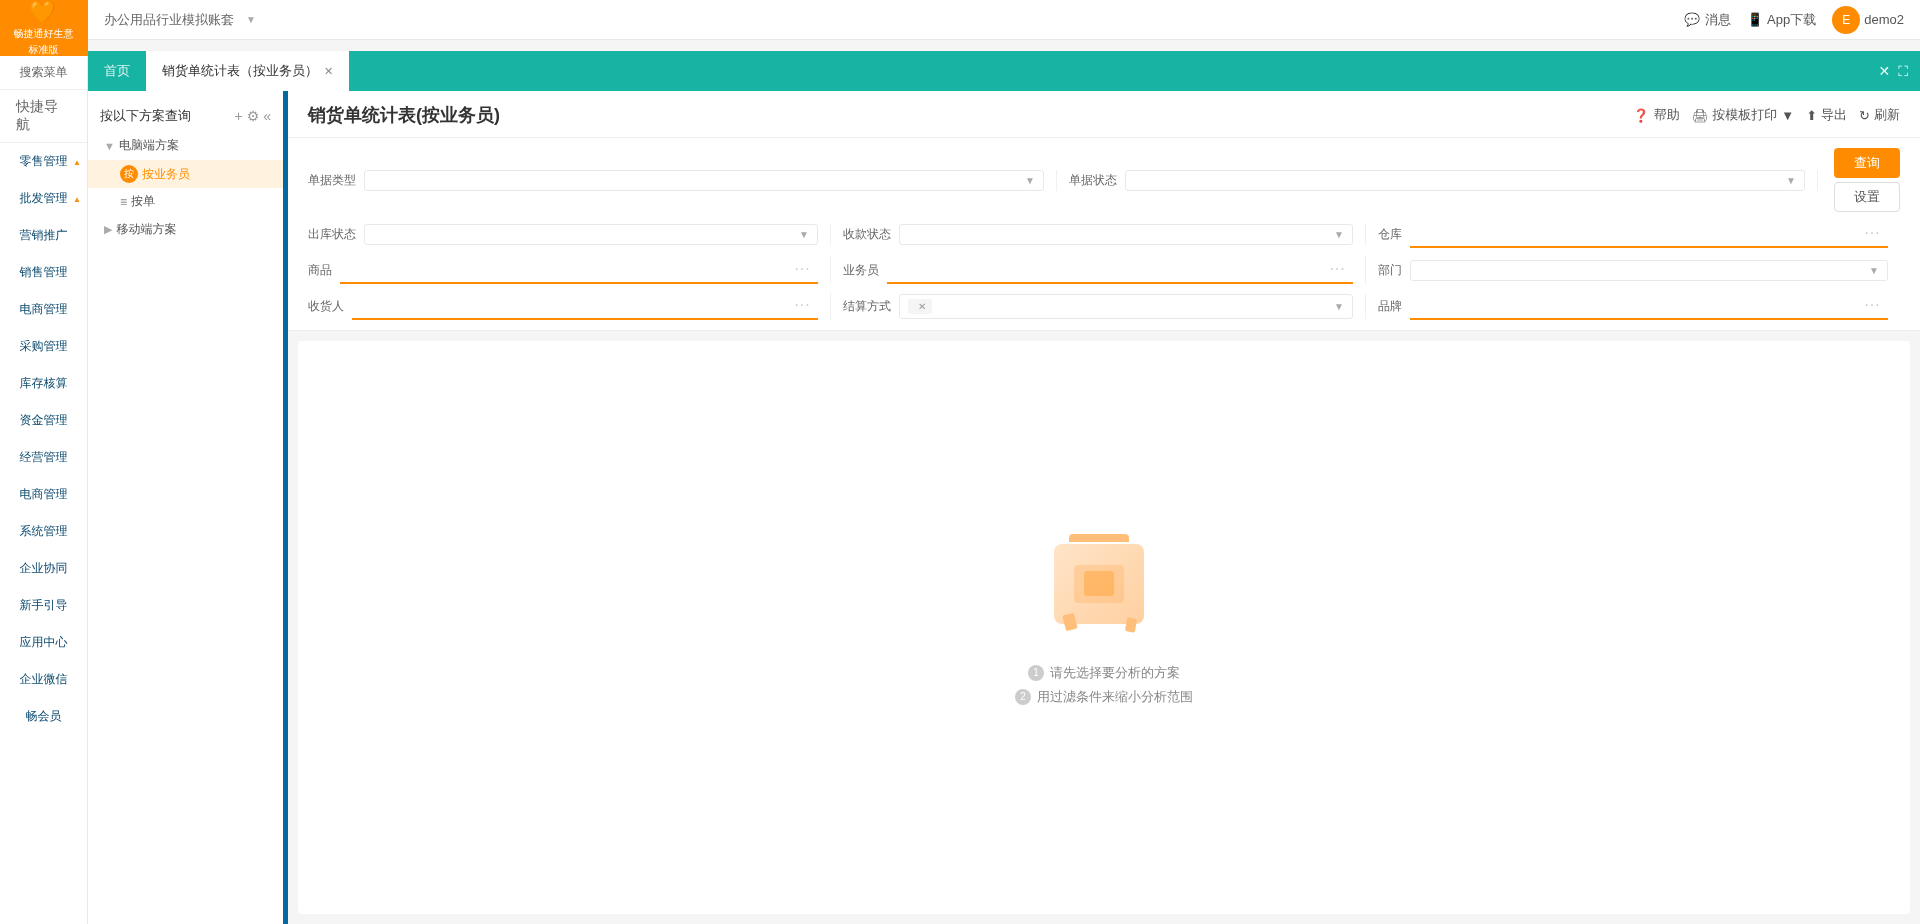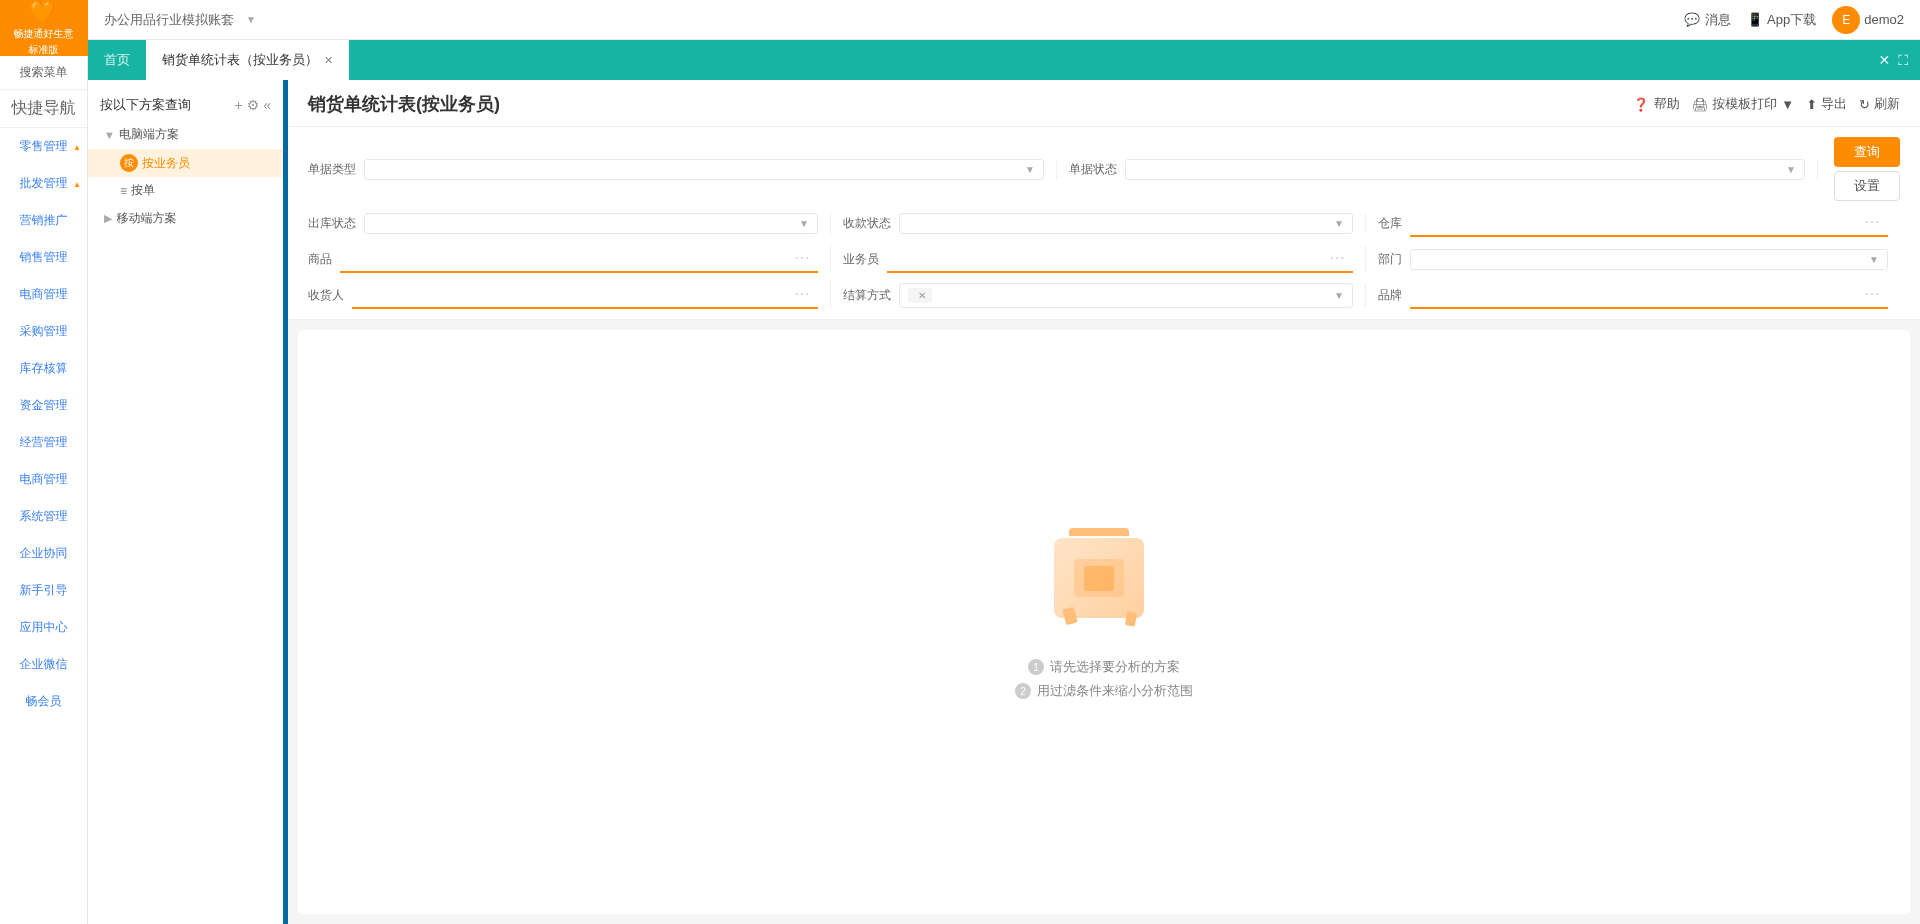--- a/index.html
+++ b/index.html
@@ -4,37 +4,37 @@
   <style>
     * { box-sizing: border-box; margin: 0; padding: 0; }
     body { font-family: 'Microsoft YaHei', Arial, sans-serif; font-size: 13px; background: #f5f5f5; color: #333; display: flex; height: 924px; overflow: hidden; }
 
     
     .sidebar { width: 88px; background: #fff; border-right: 1px solid #e8e8e8; display: flex; flex-direction: column; align-items: center; padding-top: 0; height: 100%; }
     .sidebar-logo { width: 88px; height: 56px; background: #ff8c00; display: flex; flex-direction: column; align-items: center; justify-content: center; color: #fff; font-size: 11px; cursor: pointer; }
     .sidebar-logo .logo-icon { font-size: 22px; }
     .sidebar-logo .logo-text { font-size: 10px; margin-top: 2px; }
     .sidebar-search { padding: 8px 0; border-bottom: 1px solid #f0f0f0; width: 100%; text-align: center; color: #666; font-size: 12px; cursor: pointer; }
-    .sidebar-nav { padding: 8px 8px; border-bottom: 1px solid #f0f0f0; width: 100%; text-align: center; color: #666; font-size: 16px; cursor: pointer; }
-    .sidebar-item { width: 100%; text-align: center; padding: 10px 0; font-size: 12px; color: #3b82f6; cursor: pointer; position: relative; }
+    .sidebar-nav { padding: 8px 16px; border-bottom: 1px solid #f0f0f0; width: 100%; text-align: left; color: #666; font-size: 14px; cursor: pointer; }
+    .sidebar-item { width: 100%; text-align: center; padding: 10px 0; font-size: 12px; color: #0c4a6e; cursor: pointer; position: relative; }
     .sidebar-item.has-arrow::after { content: '▲'; font-size: 8px; position: absolute; right: 6px; top: 50%; transform: translateY(-50%); color: #ff8c00; }
 
     
     .main { flex: 1; display: flex; flex-direction: column; height: 100%; overflow: hidden; }
 
     
     .topbar { height: 40px; background: #fff; border-bottom: 1px solid #e8e8e8; display: flex; align-items: center; padding: 0 16px; justify-content: space-between; }
     .topbar-left { display: flex; align-items: center; gap: 12px; color: #666; font-size: 13px; }
     .topbar-left .dropdown-arrow { font-size: 10px; color: #aaa; }
     .topbar-right { display: flex; align-items: center; gap: 16px; color: #555; font-size: 13px; }
     .topbar-right .icon-item { display: flex; align-items: center; gap: 4px; cursor: pointer; color: #555; }
     .avatar { width: 28px; height: 28px; border-radius: 50%; background: #ff8c00; display: flex; align-items: center; justify-content: center; color: #fff; font-size: 12px; cursor: pointer; overflow: hidden; }
 
     
-    .tabbar { height: 40px; background: #17b3a3; display: flex; padding: 0 0; }
+    .tabbar { height: 40px; background: #17b3a3; display: flex; padding: 0 0; margin-top: 11px; }
     .tab { height: 40px; display: flex; align-items: center; padding: 0 16px; font-size: 13px; cursor: pointer; color: rgba(255,255,255,0.85); gap: 6px; }
     .tab.home { background: transparent; }
     .tab.active { background: #fff; color: #333; border-radius: 0; }
     .tab .close-btn { font-size: 11px; color: #888; cursor: pointer; }
     .tabbar-controls { margin-left: auto; display: flex; align-items: center; padding: 0 12px; gap: 8px; }
     .tabbar-controls .ctrl-btn { color: rgba(255,255,255,0.9); cursor: pointer; font-size: 14px; }
 
     
     .content { flex: 1; display: flex; overflow: hidden; background: #f5f5f5; }
 

